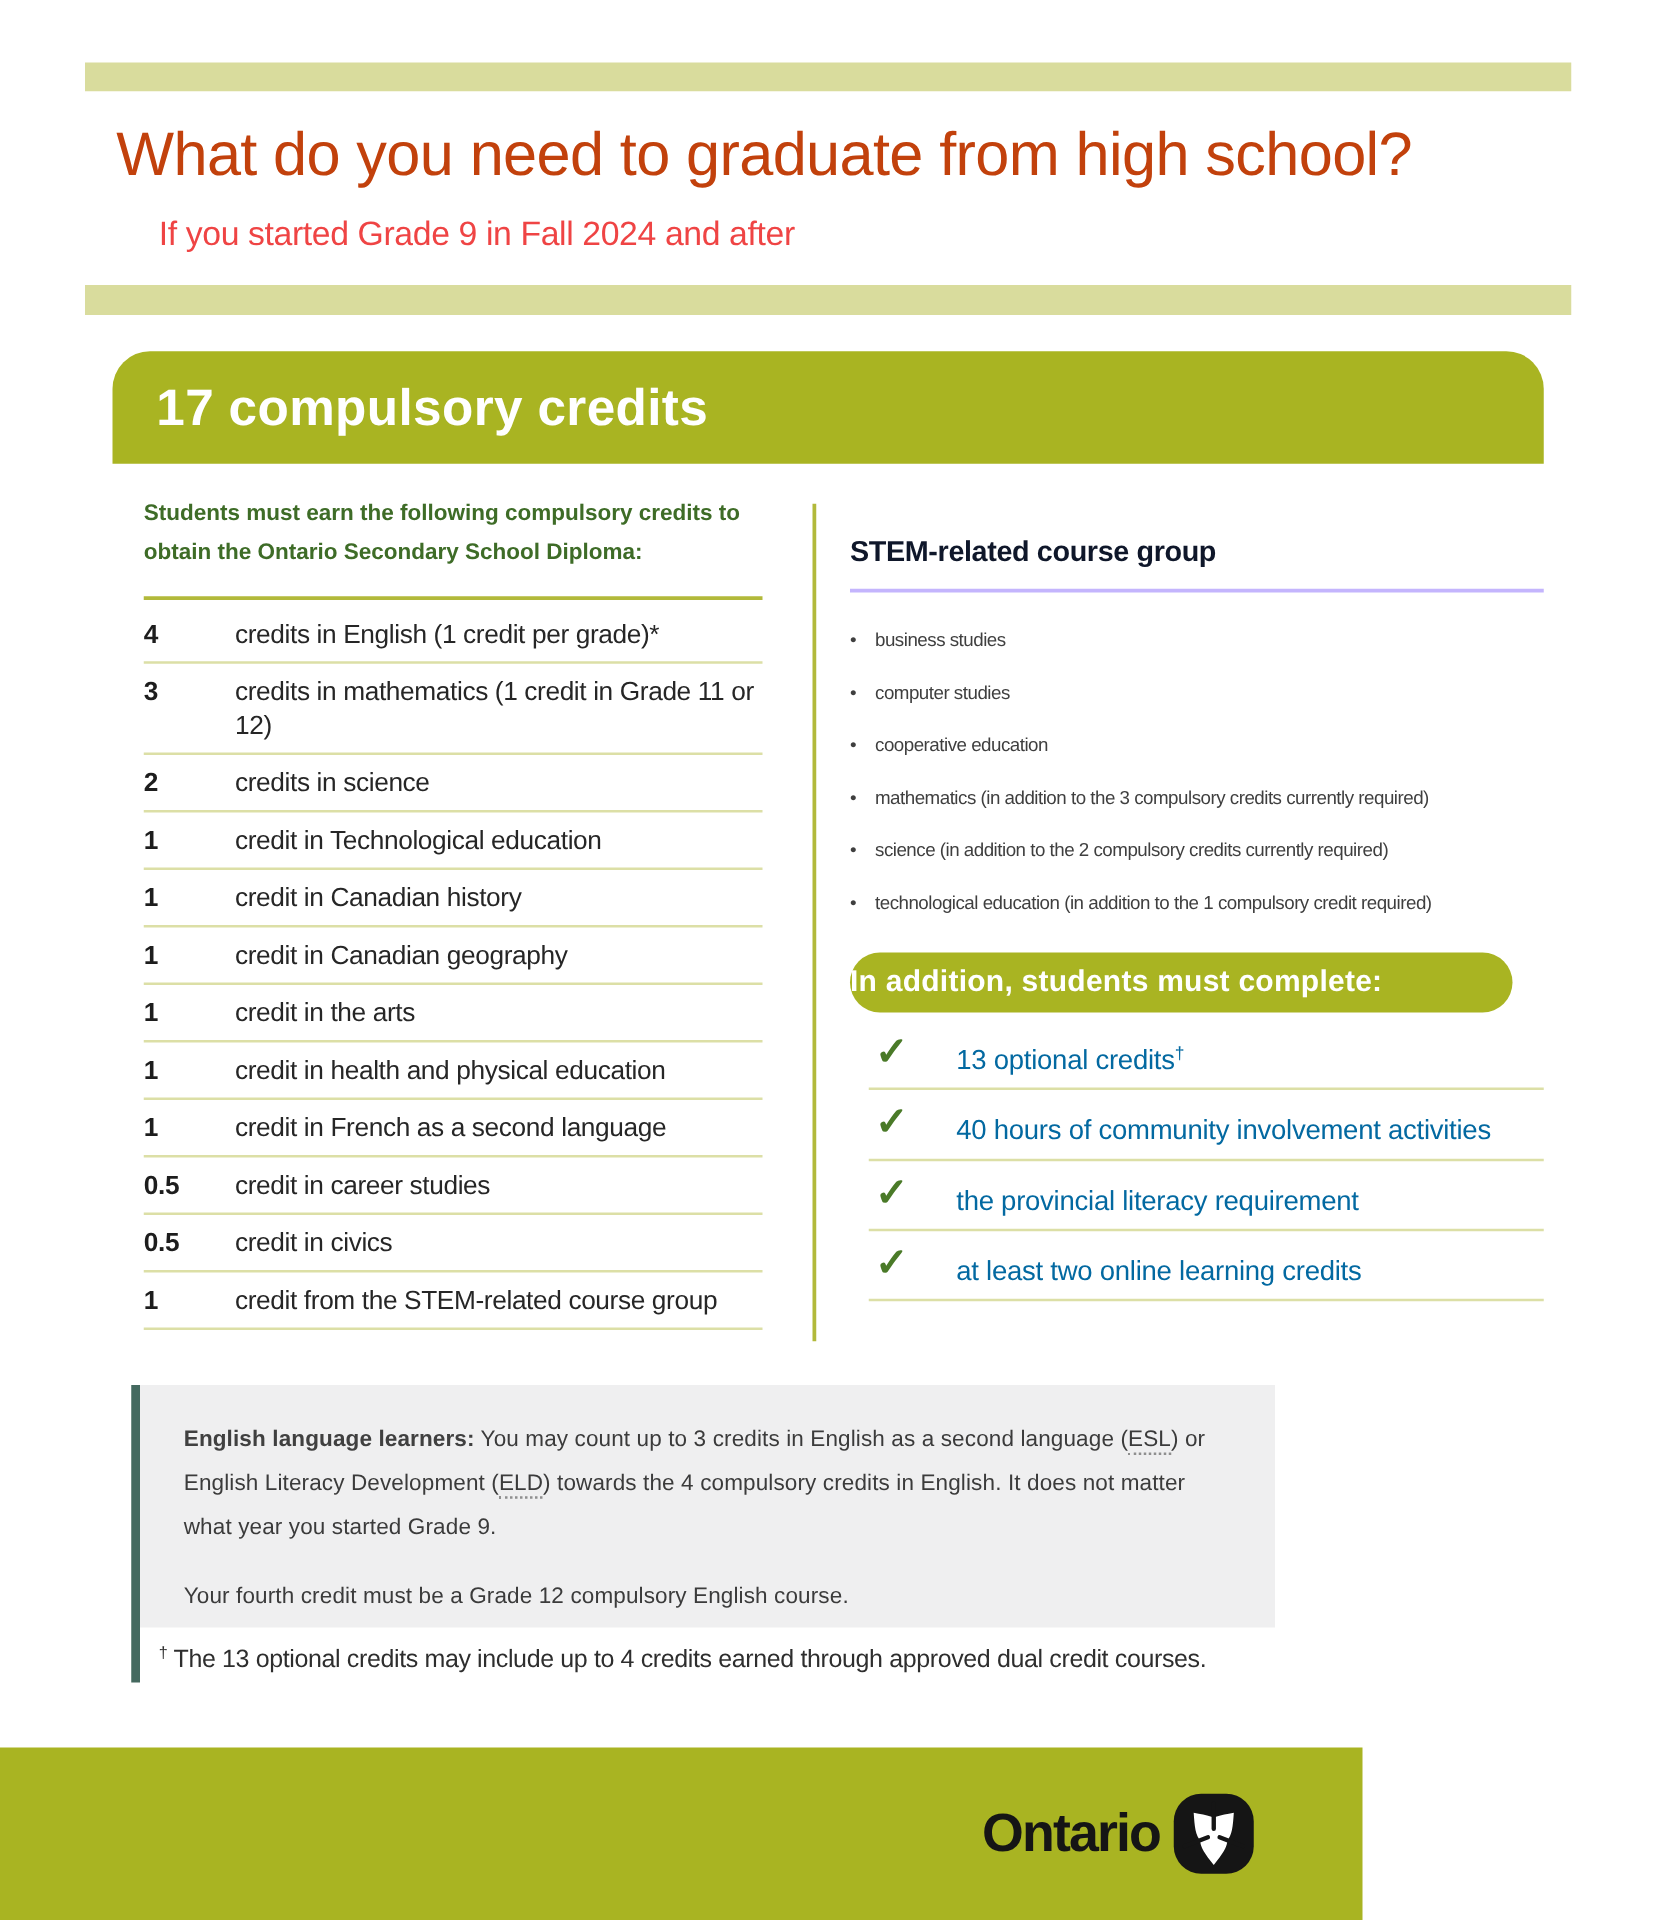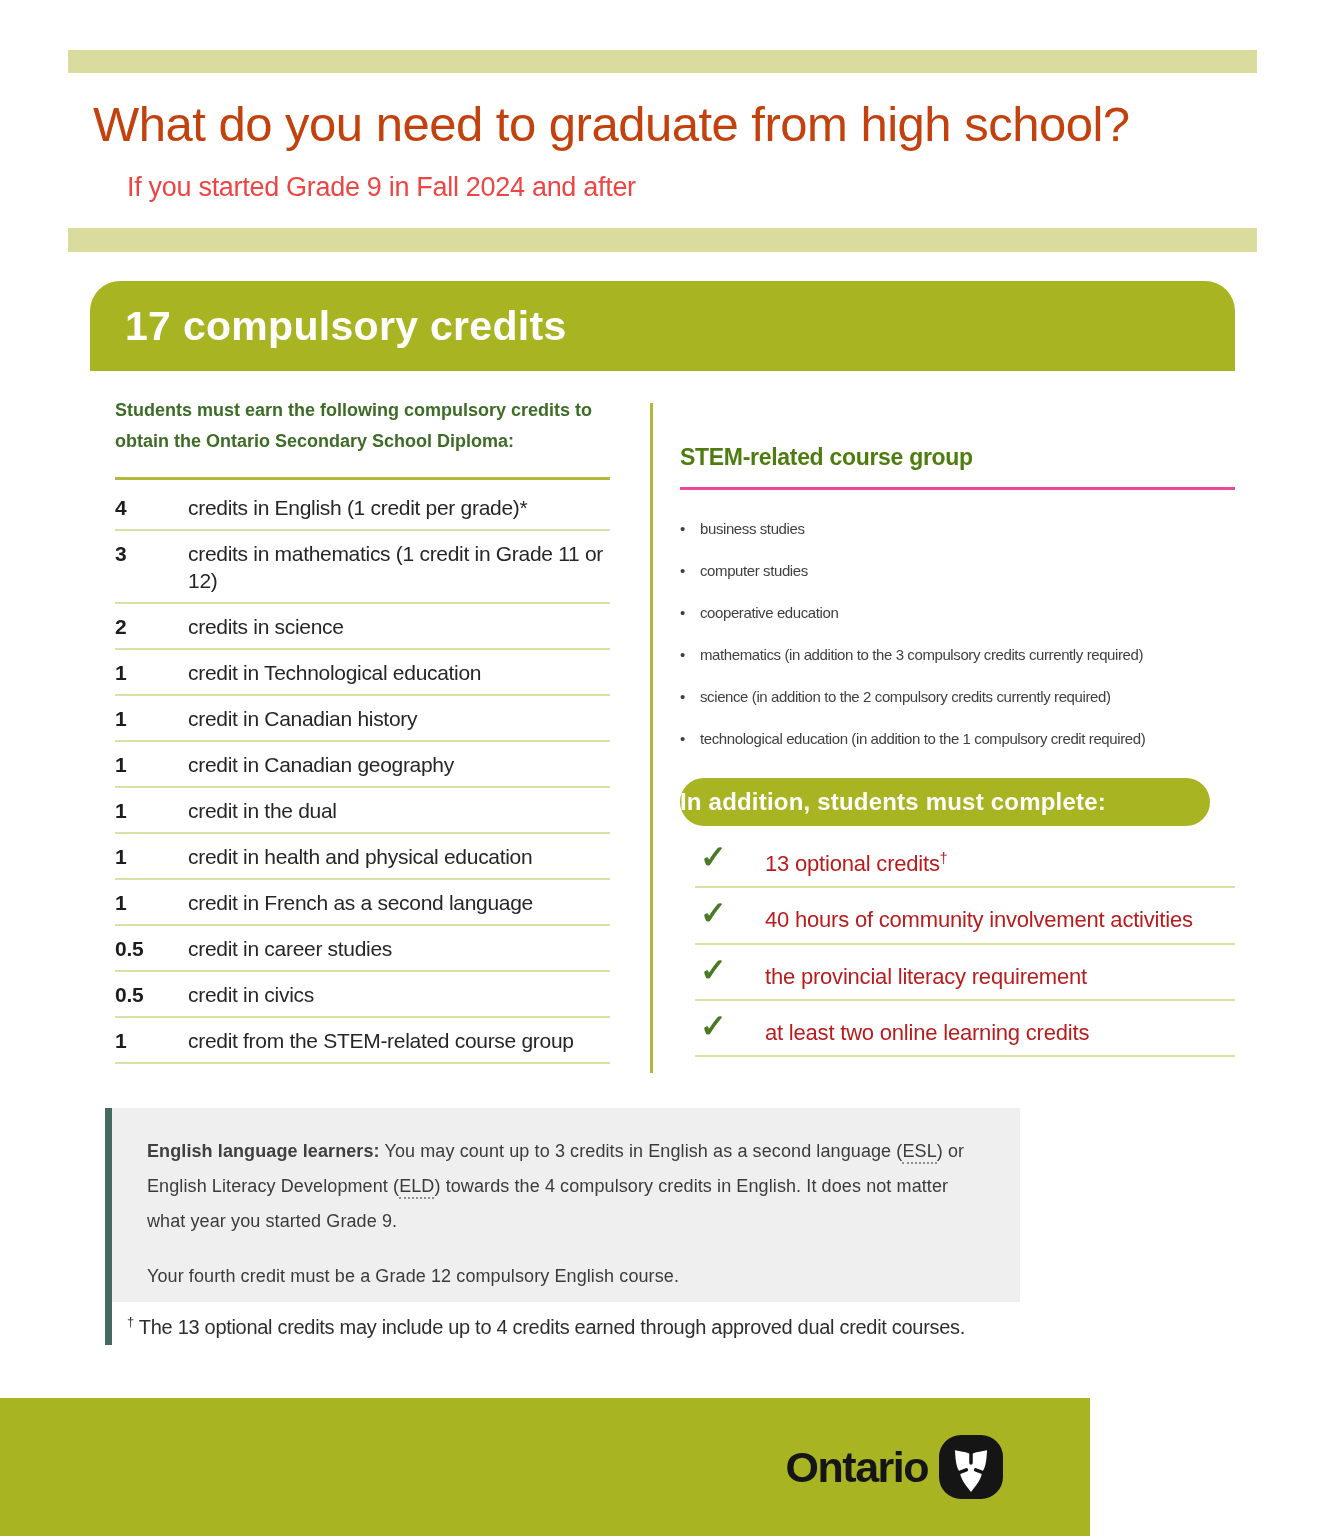--- a/index.html
+++ b/index.html
@@ -32,22 +32,22 @@
   }
   .credit-row{
     display:flex;padding:9px 0 8px;border-bottom:2px solid #dcdfa6;
     font-size:21px;color:#262626;line-height:27px;letter-spacing:-0.3px;
   }
   .credit-row:first-child{padding-top:14px;}
   .credit-qty{width:73px;flex:none;font-weight:700;color:#1d1d1d;}
   .v-divider{width:3px;flex:none;background:#b2b93a;margin:8px 27px 0 40px;height:670px;}
   .right-col{width:555px;flex:none;}
   .stem-heading{
-    margin-top:49px;font-size:23px;font-weight:700;color:#4d7c0f;letter-spacing:-0.3px;
-    padding-bottom:16px;border-bottom:3px solid #ec4899;
+    margin-top:33px;font-size:23px;font-weight:700;color:#0f172a;letter-spacing:-0.3px;
+    padding-bottom:16px;border-bottom:3px solid #c4b5fd;
   }
   .stem-list{list-style:none;margin:30px 0 0 0;padding:0;}
   .stem-list li{
     display:flex;font-size:15px;color:#3f3f3f;margin-bottom:24px;
     letter-spacing:-0.4px;line-height:18px;
   }
   .stem-bullet{width:20px;flex:none;font-size:15px;color:#3f3f3f;}
   .addition-banner{
     margin-top:30px;width:530px;height:48px;background:#a9b422;border-radius:26px;
     display:flex;align-items:center;justify-content:flex-start;
@@ -55,21 +55,21 @@
   .addition-banner-label{color:#ffffff;font-weight:700;font-size:24px;letter-spacing:0.2px;}
   .checklist{margin-top:6px;}
   .check-row{
     display:flex;align-items:flex-start;margin-left:15px;
     padding:10px 0 8px;border-bottom:2px solid #dcdfa6;
   }
   .check-glyph{
     width:65px;flex:none;padding-left:5px;
     font-size:32px;line-height:30px;font-weight:700;color:#4a7a28;
   }
-  .check-text{font-size:22px;color:#b91c1c;line-height:28px;padding-top:2px;letter-spacing:-0.2px;}
+  .check-text{font-size:22px;color:#0369a1;line-height:28px;padding-top:2px;letter-spacing:-0.2px;}
   .check-text sup{font-size:14px;}
 
   .note-wrap{position:absolute;left:105px;top:1108px;width:908px;border-left:7px solid #44695f;}
   .note-box{
     background:#efeff0;padding:26px 40px 8px 35px;
     font-size:18px;color:#3b3b3b;line-height:35px;letter-spacing:0.1px;
   }
   .note-box p{margin:0;}
   .note-lead{color:#404040;font-weight:700;}
   .note-p2{margin-top:20px !important;}
@@ -121,21 +121,21 @@
         <div class="credit-row">
           <span class="credit-qty">1</span>
           <span class="credit-desc">credit in Canadian history</span>
         </div>
         <div class="credit-row">
           <span class="credit-qty">1</span>
           <span class="credit-desc">credit in Canadian geography</span>
         </div>
         <div class="credit-row">
           <span class="credit-qty">1</span>
-          <span class="credit-desc">credit in the dual</span>
+          <span class="credit-desc">credit in the arts</span>
         </div>
         <div class="credit-row">
           <span class="credit-qty">1</span>
           <span class="credit-desc">credit in health and physical education</span>
         </div>
         <div class="credit-row">
           <span class="credit-qty">1</span>
           <span class="credit-desc">credit in French as a second language</span>
         </div>
         <div class="credit-row">

